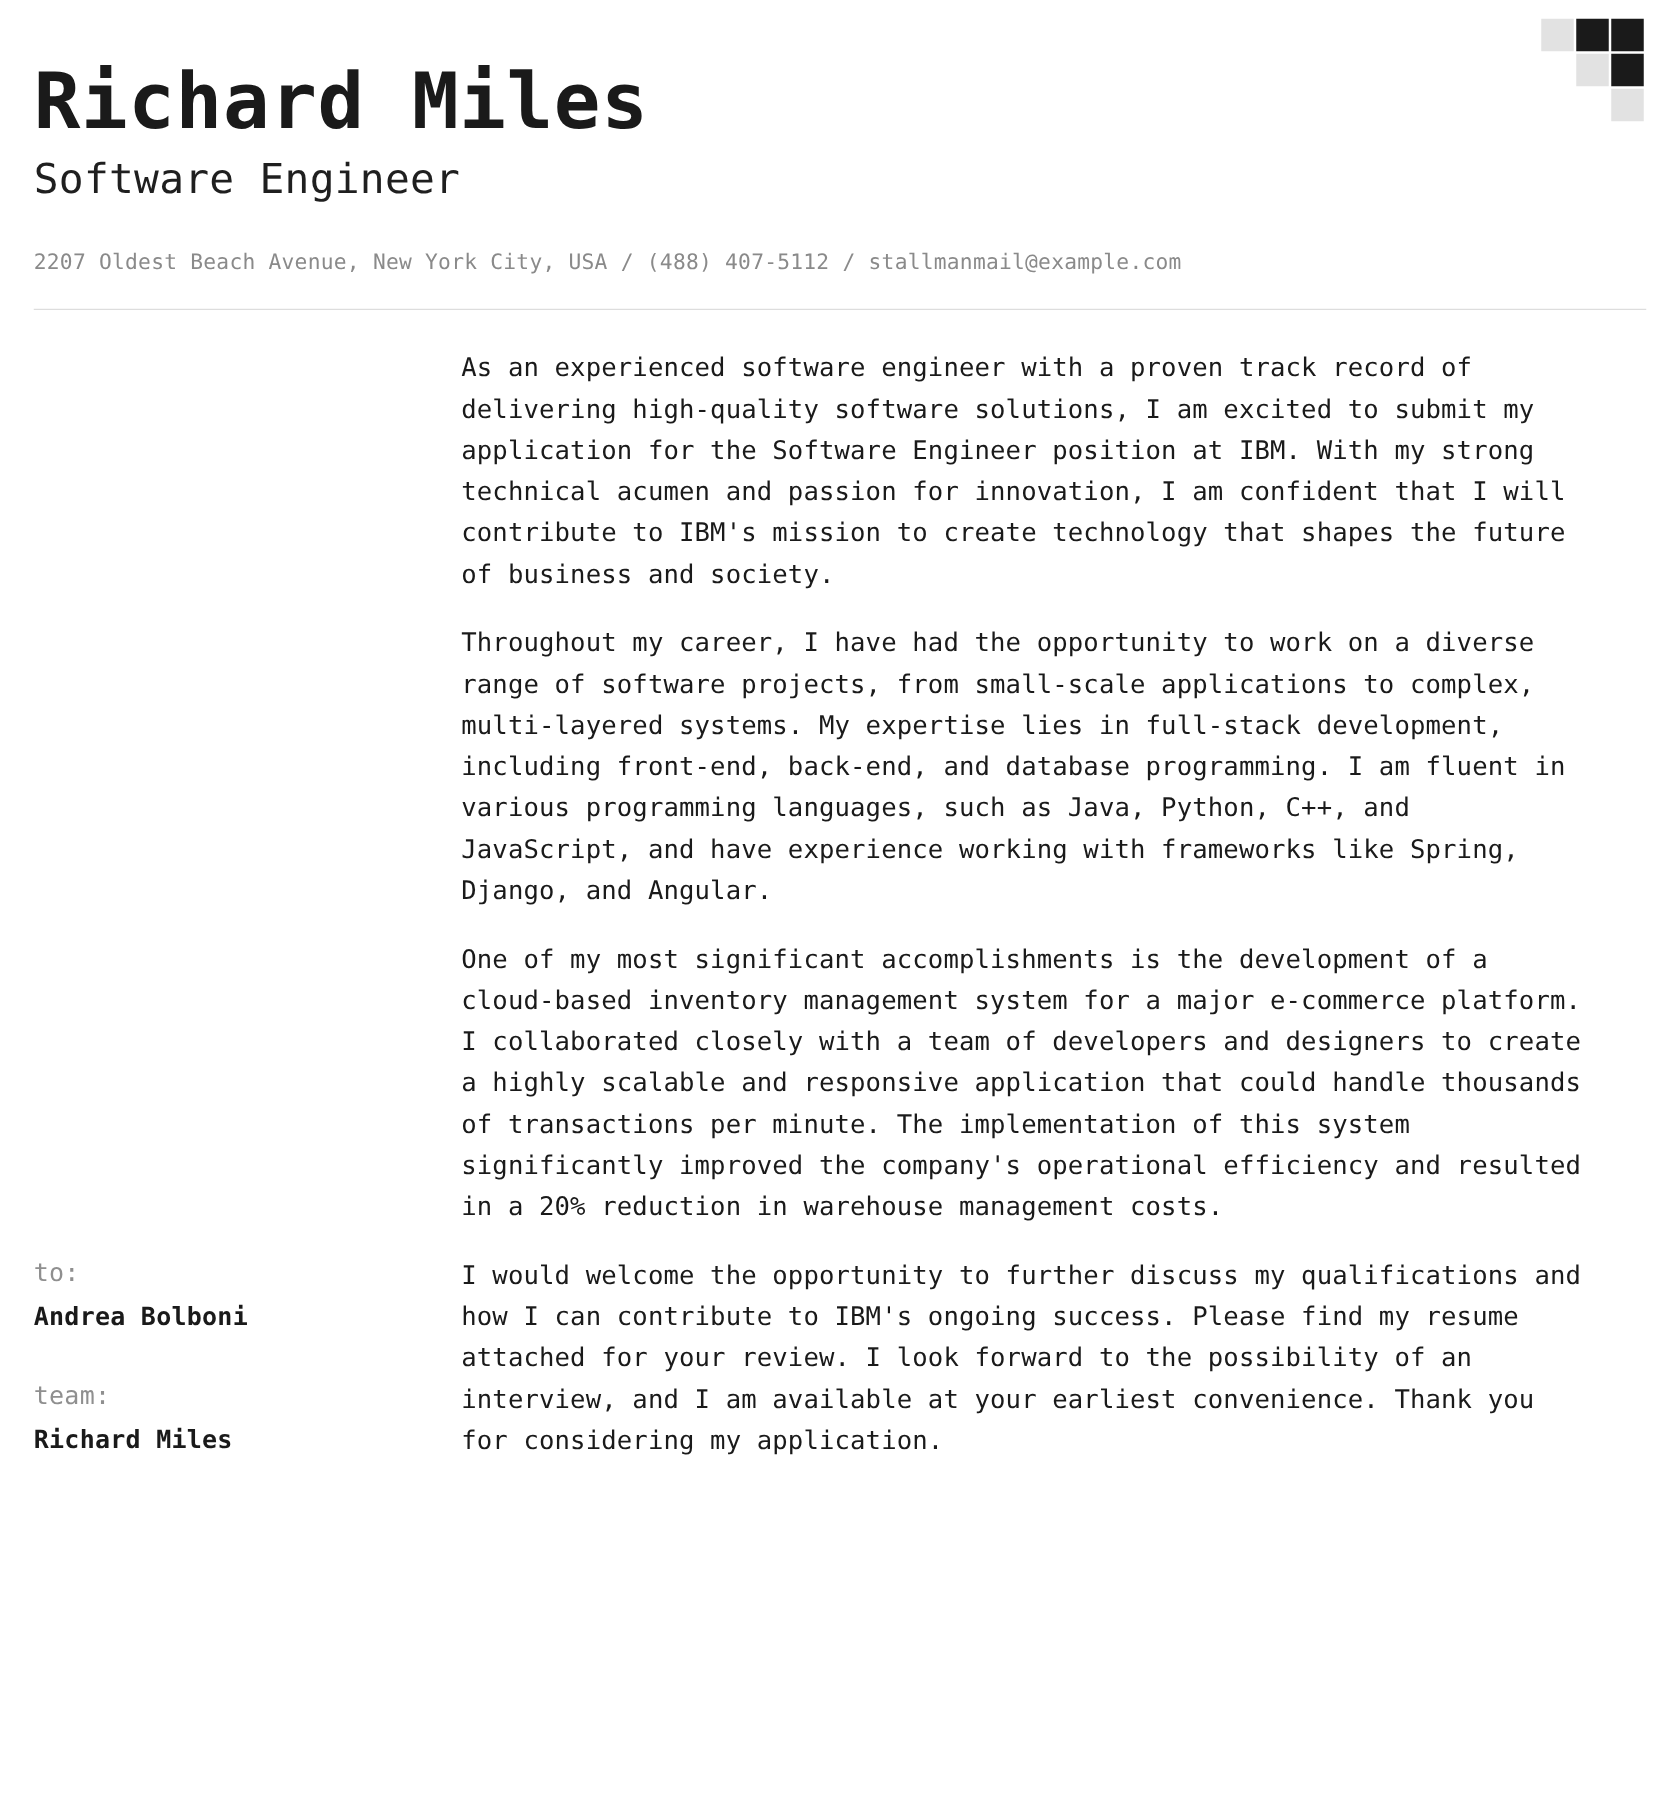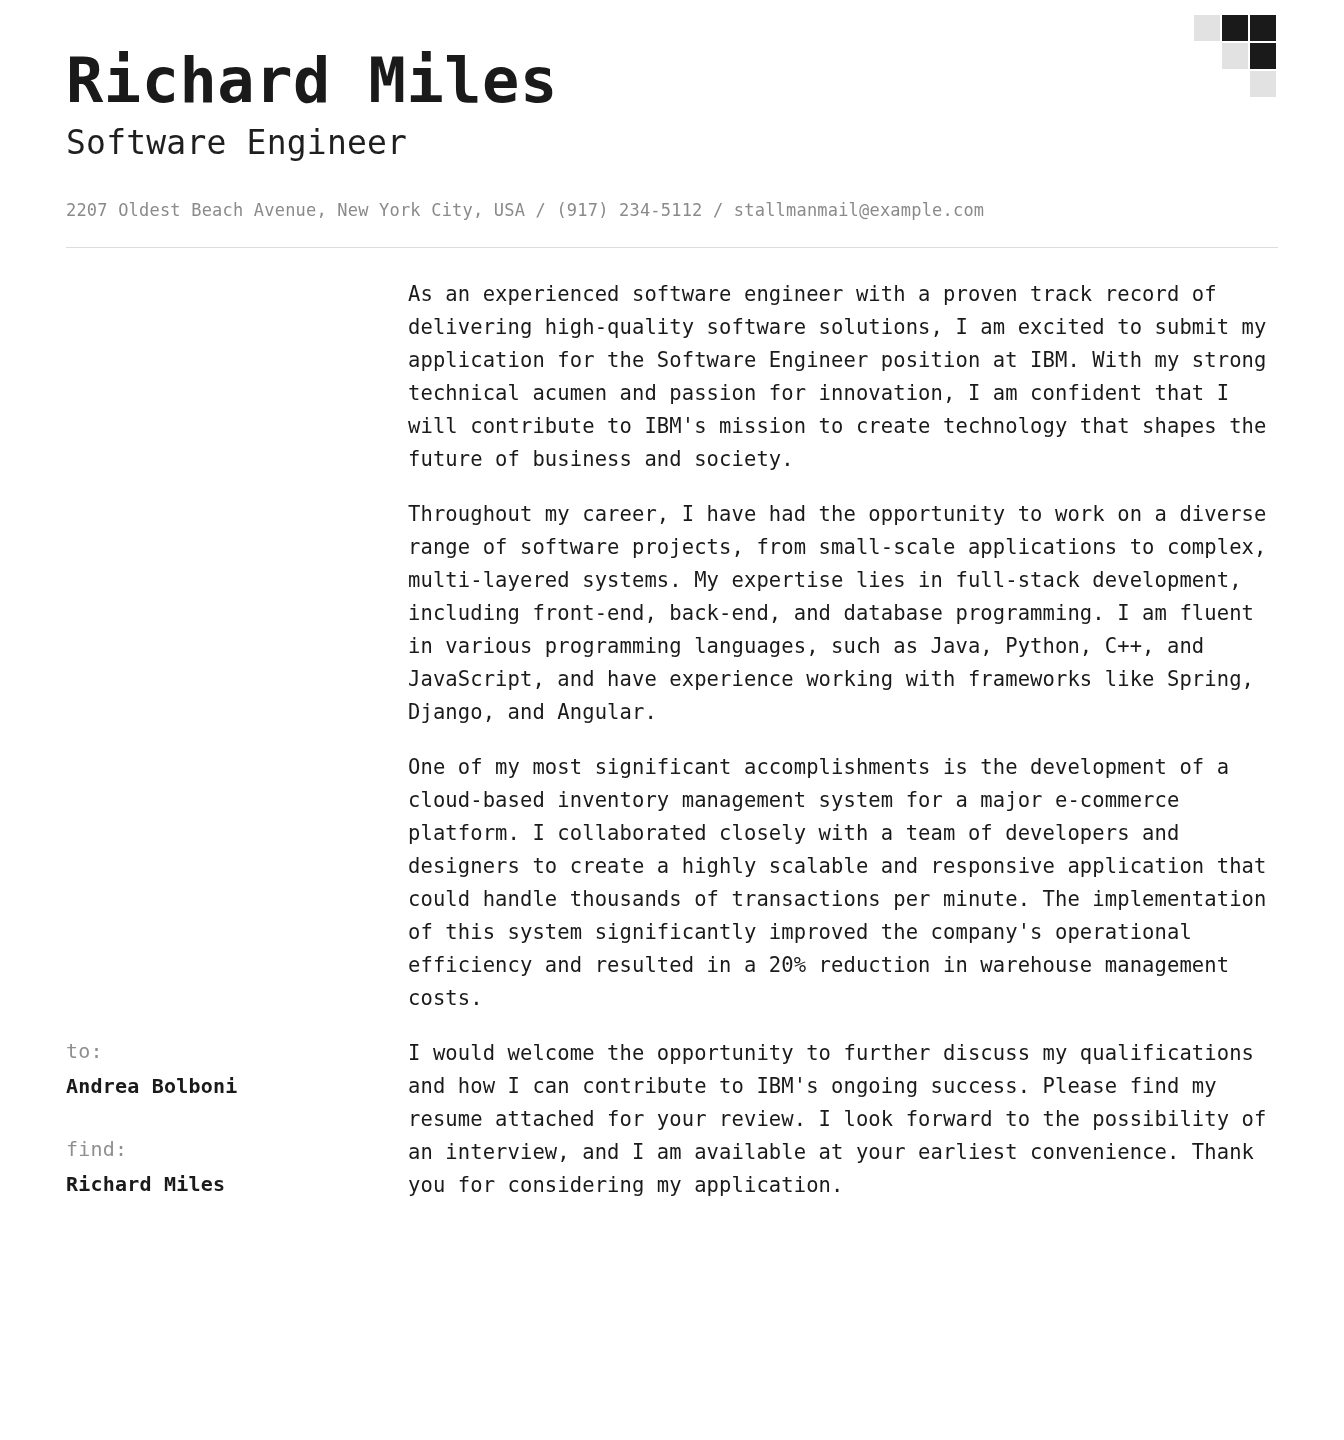--- a/index.html
+++ b/index.html
@@ -13,21 +13,21 @@
     font-family: "DejaVu Sans Mono", "Liberation Mono", monospace;
     color: #1a1a1a;
     -webkit-font-smoothing: antialiased;
   }
 
   .page {
     position: relative;
     width: 1344px;
     height: 1440px;
     box-sizing: border-box;
-    padding: 0 66px;
+    padding: 0 27px;
     background: #ffffff;
   }
 
   
   .header {
     position: relative;
     padding-top: 48px;
   }
 
   .name {
@@ -133,21 +133,21 @@
 </style>
 </head>
 <body>
 
 <div class="page">
 
   <div class="header">
 
     <h1 class="name">Richard Miles</h1>
     <h2 class="title">Software Engineer</h2>
-    <div class="contact">2207 Oldest Beach Avenue, New York City, USA / (917) 234-5112 / stallmanmail@example.com</div>
+    <div class="contact">2207 Oldest Beach Avenue, New York City, USA / (488) 407-5112 / stallmanmail@example.com</div>
 
     <div class="logo">
       <span class="cell light"></span>
       <span class="cell dark"></span>
       <span class="cell dark"></span>
       <span class="cell empty"></span>
       <span class="cell light"></span>
       <span class="cell dark"></span>
       <span class="cell empty"></span>
       <span class="cell empty"></span>
@@ -159,21 +159,21 @@
   <div class="divider"></div>
 
   <div class="content">
 
     <aside class="meta">
       <div class="meta-block">
         <div class="meta-label">to:</div>
         <div class="meta-value">Andrea Bolboni</div>
       </div>
       <div class="meta-block">
-        <div class="meta-label">find:</div>
+        <div class="meta-label">team:</div>
         <div class="meta-value">Richard Miles</div>
       </div>
     </aside>
 
     <section class="letter">
       <p>As an experienced software engineer with a proven track record of delivering high-quality software solutions, I am excited to submit my application for the Software Engineer position at IBM. With my strong technical acumen and passion for innovation, I am confident that I will contribute to IBM's mission to create technology that shapes the future of business and society.</p>
       <p>Throughout my career, I have had the opportunity to work on a diverse range of software projects, from small-scale applications to complex, multi-layered systems. My expertise lies in full-stack development, including front-end, back-end, and database programming. I am fluent in various programming languages, such as Java, Python, C++, and JavaScript, and have experience working with frameworks like Spring, Django, and Angular.</p>
       <p>One of my most significant accomplishments is the development of a cloud-based inventory management system for a major e-commerce platform. I collaborated closely with a team of developers and designers to create a highly scalable and responsive application that could handle thousands of transactions per minute. The implementation of this system significantly improved the company's operational efficiency and resulted in a 20% reduction in warehouse management costs.</p>
       <p>I would welcome the opportunity to further discuss my qualifications and how I can contribute to IBM's ongoing success. Please find my resume attached for your review. I look forward to the possibility of an interview, and I am available at your earliest convenience. Thank you for considering my application.</p>
     </section>

